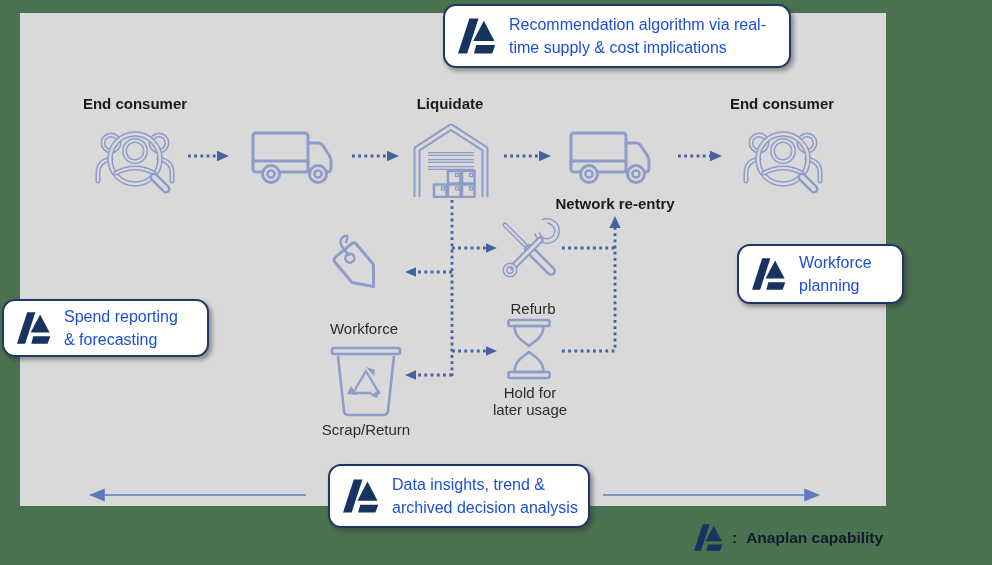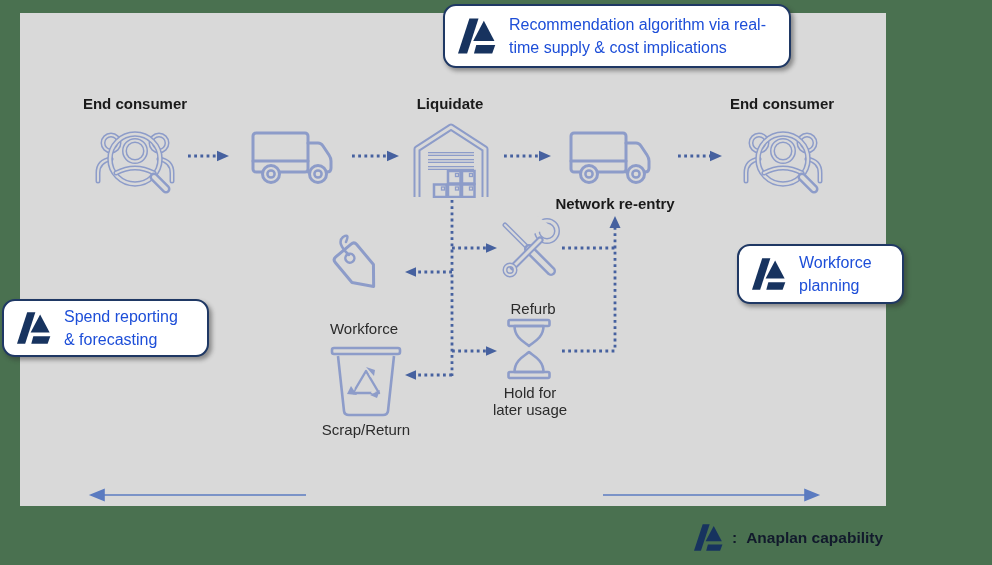--- a/index.html
+++ b/index.html
@@ -261,20 +261,29 @@
   <div class="callout" style="left:737px;top:244px;width:167px;height:60px">
     <svg class="logo" width="34" height="34" viewBox="0 0 100 100" fill="#17335f">
       <polygon points="30,4 54,4 24,96 0,96"></polygon>
         <polygon points="68,10 96,63 40,63"></polygon>
         <polygon points="48,74 98,74 90,96 42,96"></polygon>
     </svg>
     <div class="txt">Workforce
 planning</div>
   </div>
 
+  <div class="callout" style="left:328px;top:464px;width:262px;height:64px">
+    <svg class="logo" width="36" height="36" viewBox="0 0 100 100" fill="#17335f">
+      <polygon points="30,4 54,4 24,96 0,96"></polygon>
+        <polygon points="68,10 96,63 40,63"></polygon>
+        <polygon points="48,74 98,74 90,96 42,96"></polygon>
+    </svg>
+    <div class="txt">Data insights, trend &amp;
+archived decision analysis</div>
+  </div>
 
   <div class="legend">
     <svg class="logo" width="29" height="31" viewBox="0 0 100 100" fill="#17335f">
       <polygon points="30,4 54,4 24,96 0,96"></polygon>
         <polygon points="68,10 96,63 40,63"></polygon>
         <polygon points="48,74 98,74 90,96 42,96"></polygon>
     </svg>
     <span class="sep">:</span>
     <span>Anaplan capability</span>
   </div>

